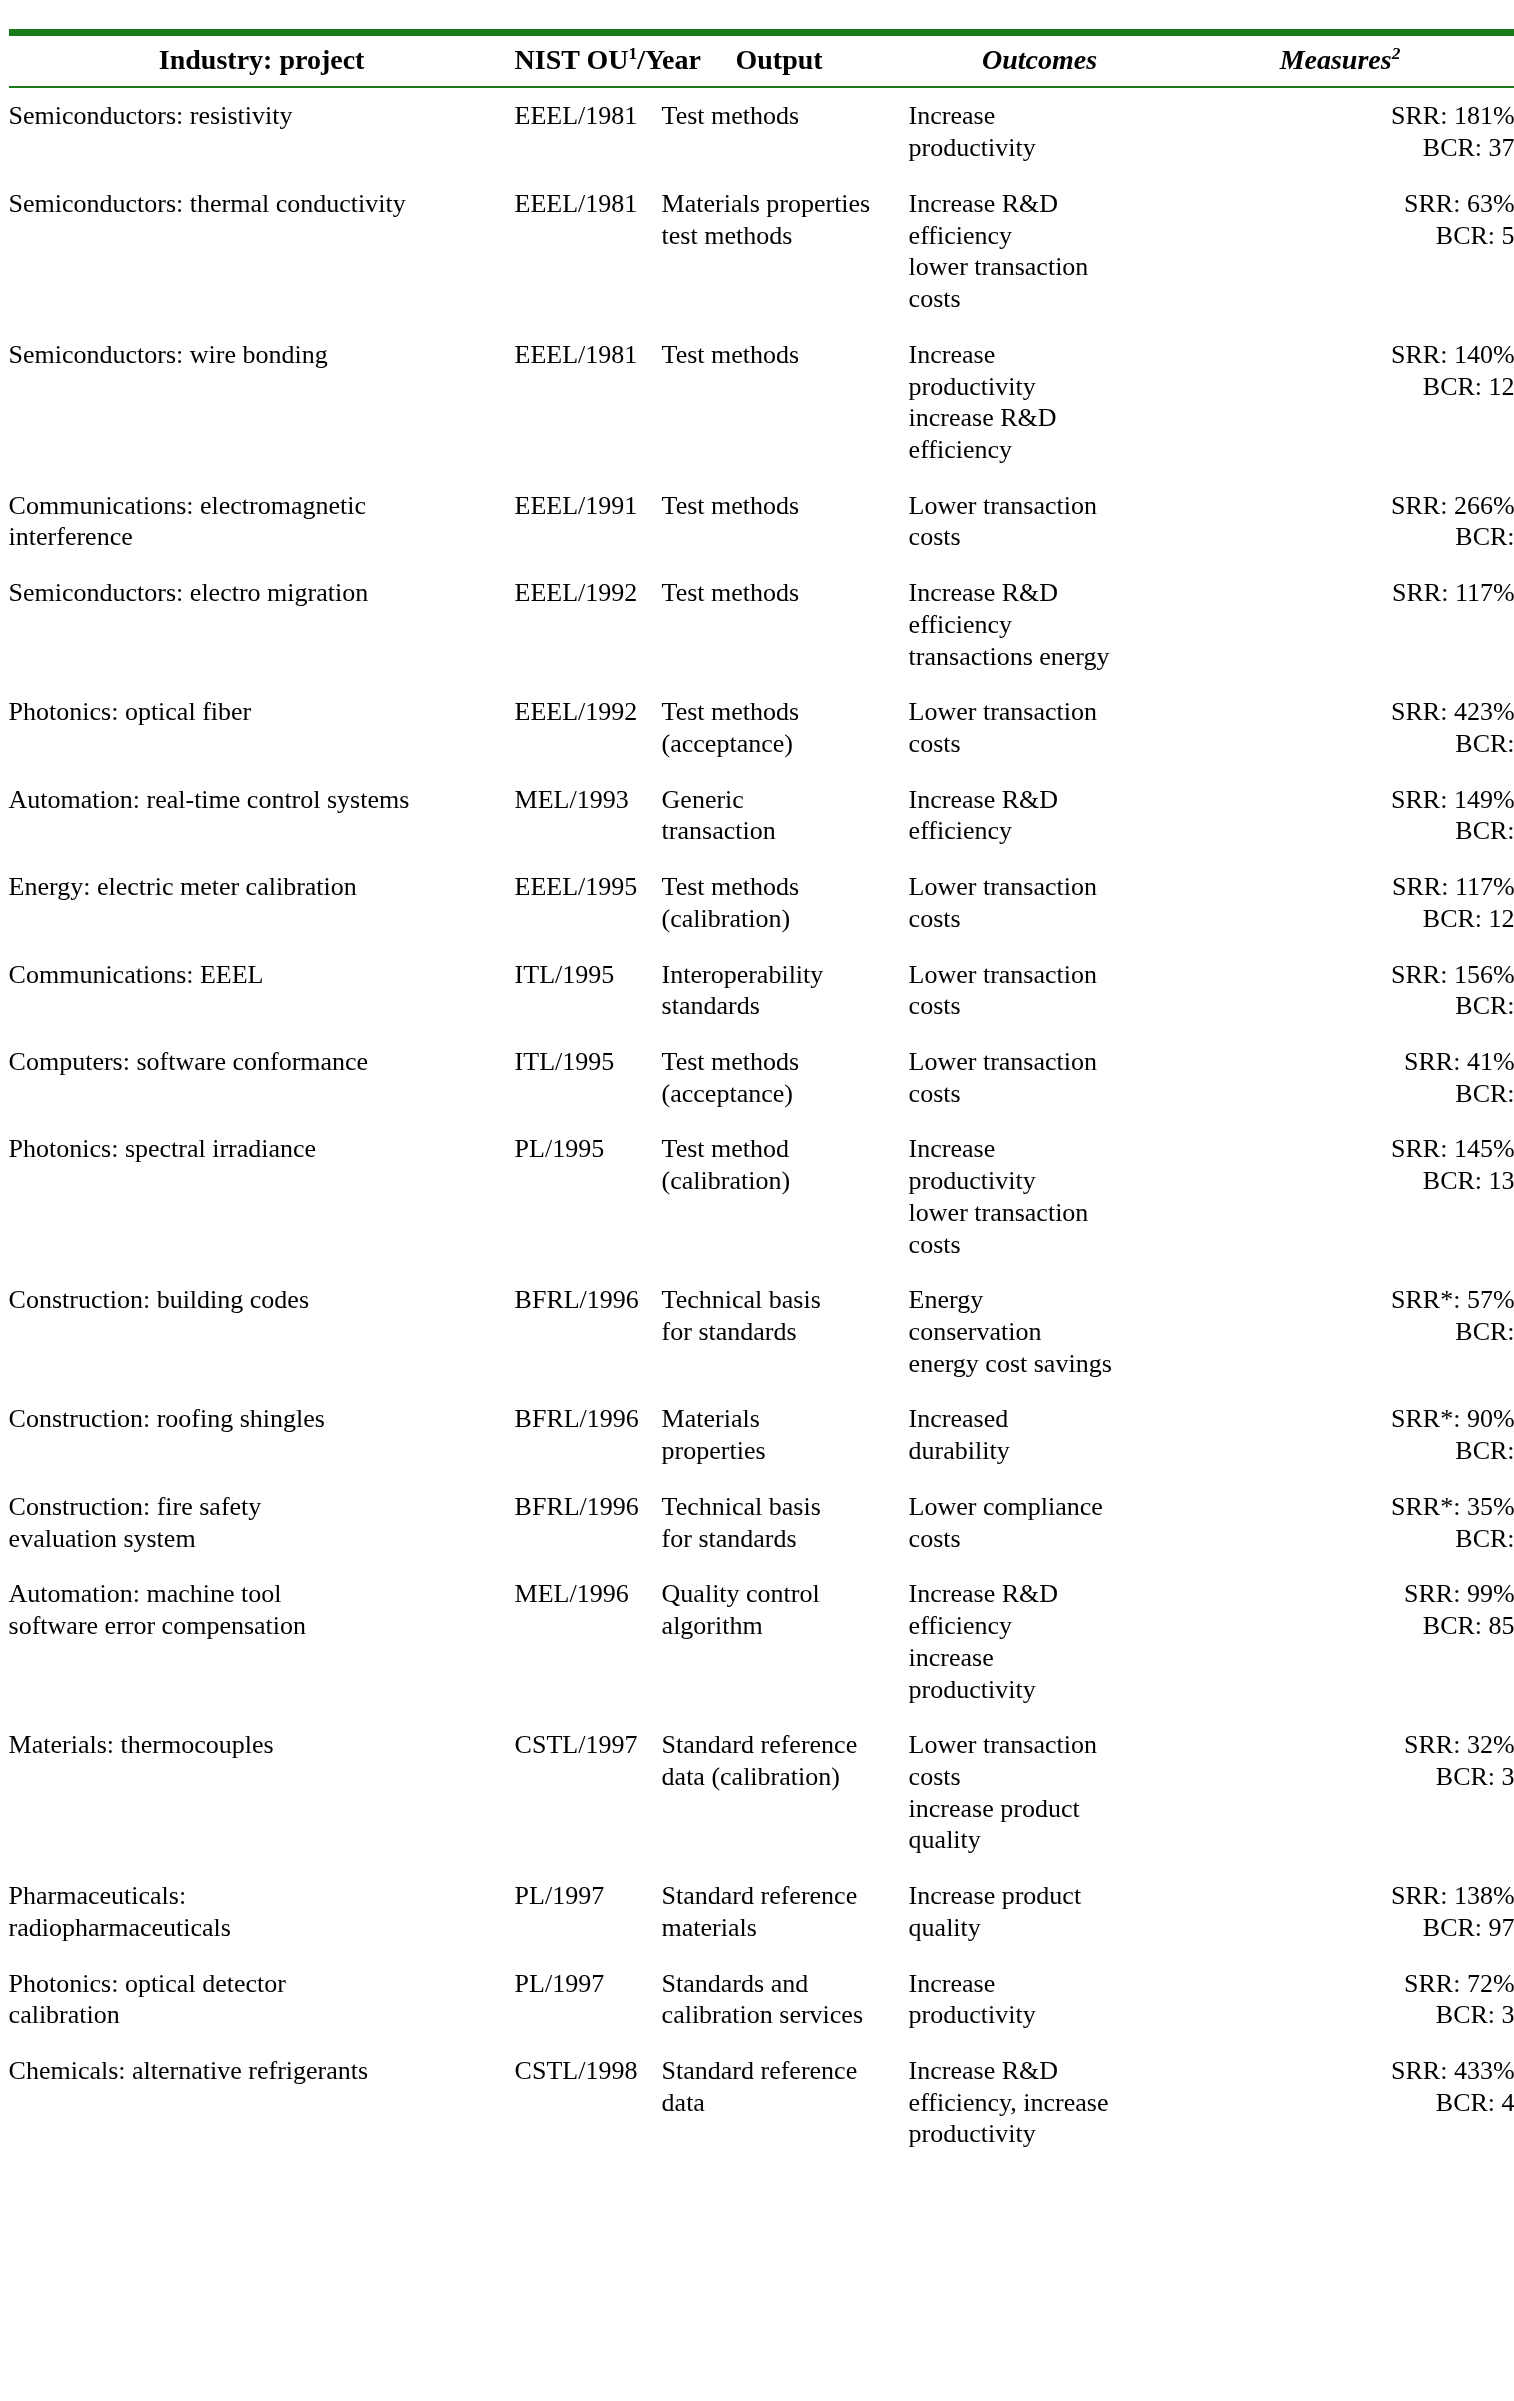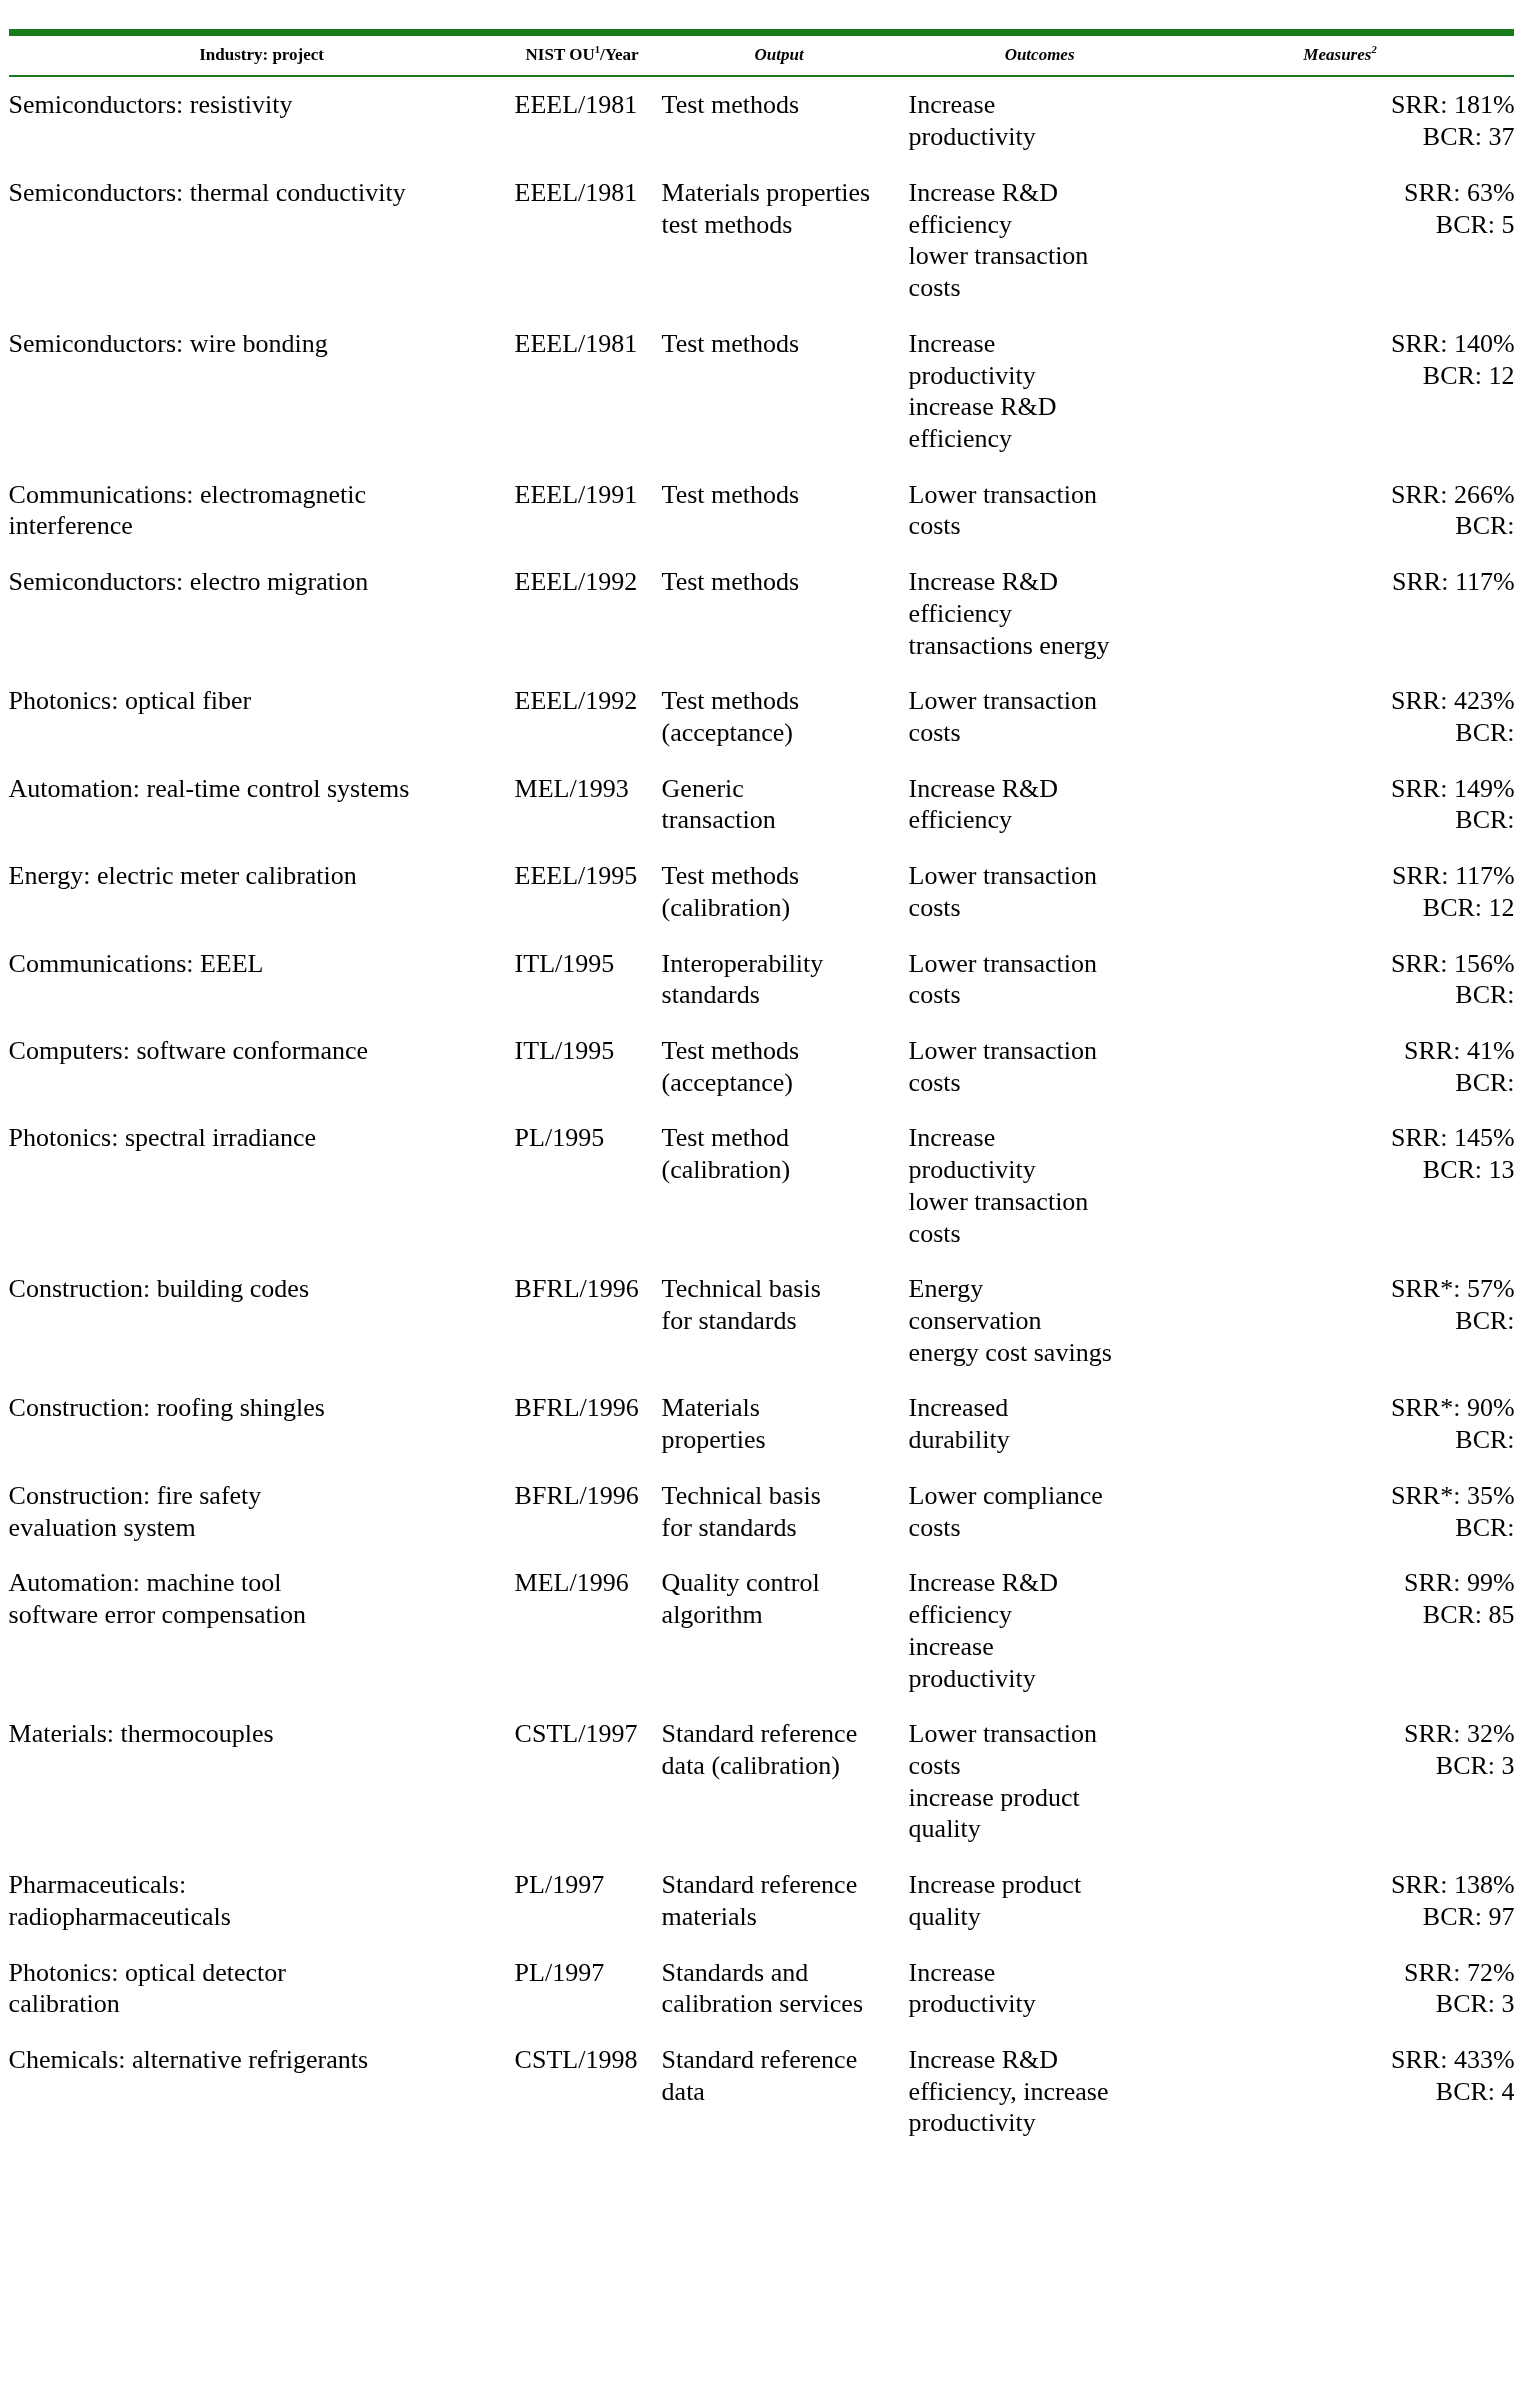--- a/index.html
+++ b/index.html
@@ -51,29 +51,29 @@
 
   table.data col.c-industry  { width: 506px; }
   table.data col.c-ou        { width: 135px; }
   table.data col.c-output    { width: 259px; }
   table.data col.c-outcomes  { width: 262px; }
   table.data col.c-measures  { width: 344px; }
 
   
   thead th {
     font-weight: bold;
-    font-size: 17px;
+    font-size: 28px;
     line-height: 1.0;
     padding: 10.4px 0 12px 0;
     vertical-align: bottom;
     white-space: nowrap;
   }
   th.h-industry { text-align: center; padding-left: 0; }
   th.h-ou       { text-align: center; margin-left: 24px; }
-  th.h-output   { text-align: center; font-style: italic; }
+  th.h-output   { text-align: center; }
   th.h-outcomes { text-align: center; font-style: italic; }
   th.h-measures { text-align: center; padding-right: 5.2px; font-style: italic; }
 
   th sup {
     font-size: 0.62em;
     vertical-align: super;
     line-height: 0;
     font-weight: bold;
   }
 

